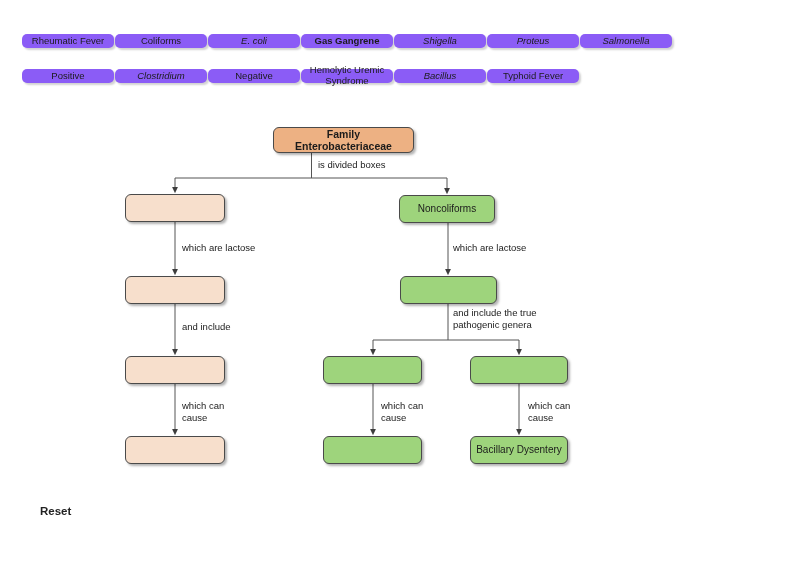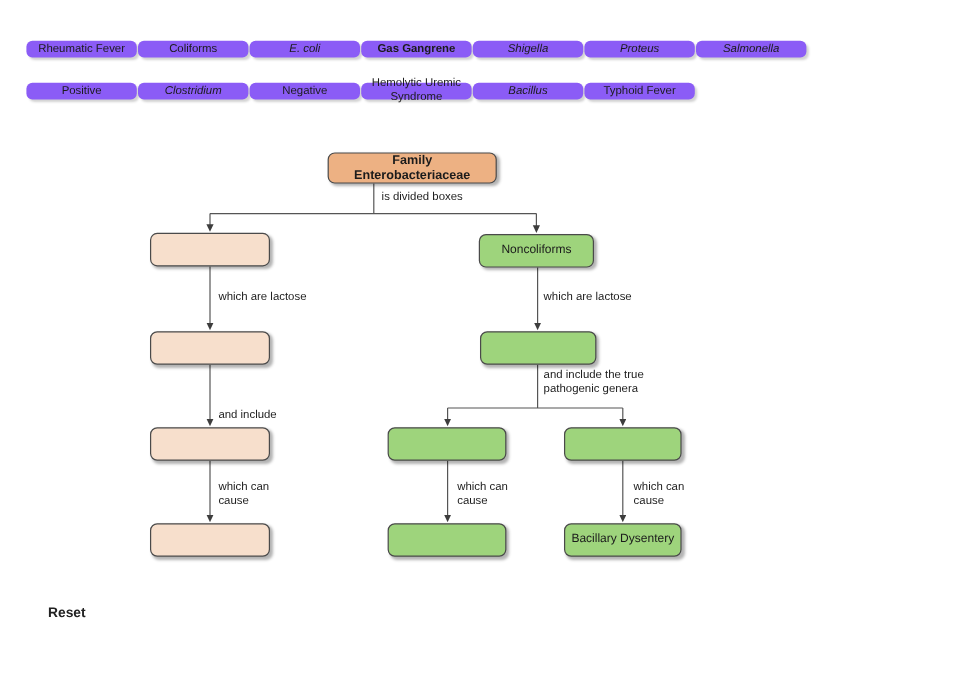--- a/index.html
+++ b/index.html
@@ -146,21 +146,21 @@
         <div class="node green" style="left: 323px; top: 356px; width: 99px; height: 28px;"></div>
         <div class="node green" style="left: 470px; top: 356px; width: 98px; height: 28px;"></div>
         <div class="node peach" style="left: 125px; top: 436px; width: 100px; height: 28px;"></div>
         <div class="node green" style="left: 323px; top: 436px; width: 99px; height: 28px;"></div>
         <div class="node green labeled" style="left: 470px; top: 436px; width: 98px; height: 28px;">Bacillary Dysentery</div>
       </div>
     <div id="label-layer">
         <div class="edge-label" style="left: 318px; top: 159px;">is divided boxes</div>
         <div class="edge-label" style="left: 182px; top: 242px;">which are lactose</div>
         <div class="edge-label" style="left: 453px; top: 242px;">which are lactose</div>
-        <div class="edge-label" style="left: 182px; top: 321px; margin-top: 19px;">and include</div>
+        <div class="edge-label" style="left: 182px; top: 321px;">and include</div>
         <div class="edge-label" style="left: 453px; top: 307px;">and include the true
 pathogenic genera</div>
         <div class="edge-label" style="left: 182px; top: 400px;">which can
 cause</div>
         <div class="edge-label" style="left: 381px; top: 400px;">which can
 cause</div>
         <div class="edge-label" style="left: 528px; top: 400px;">which can
 cause</div>
       </div>
   </div>

